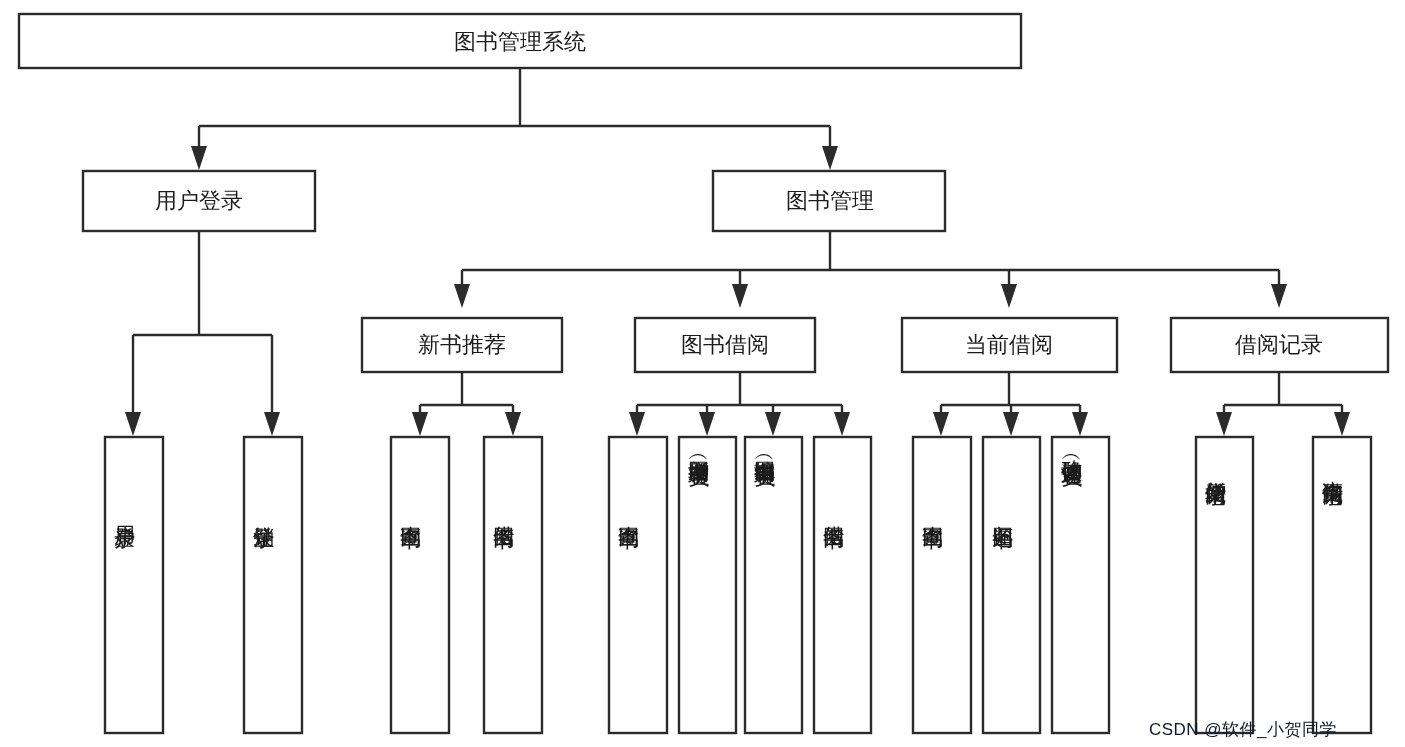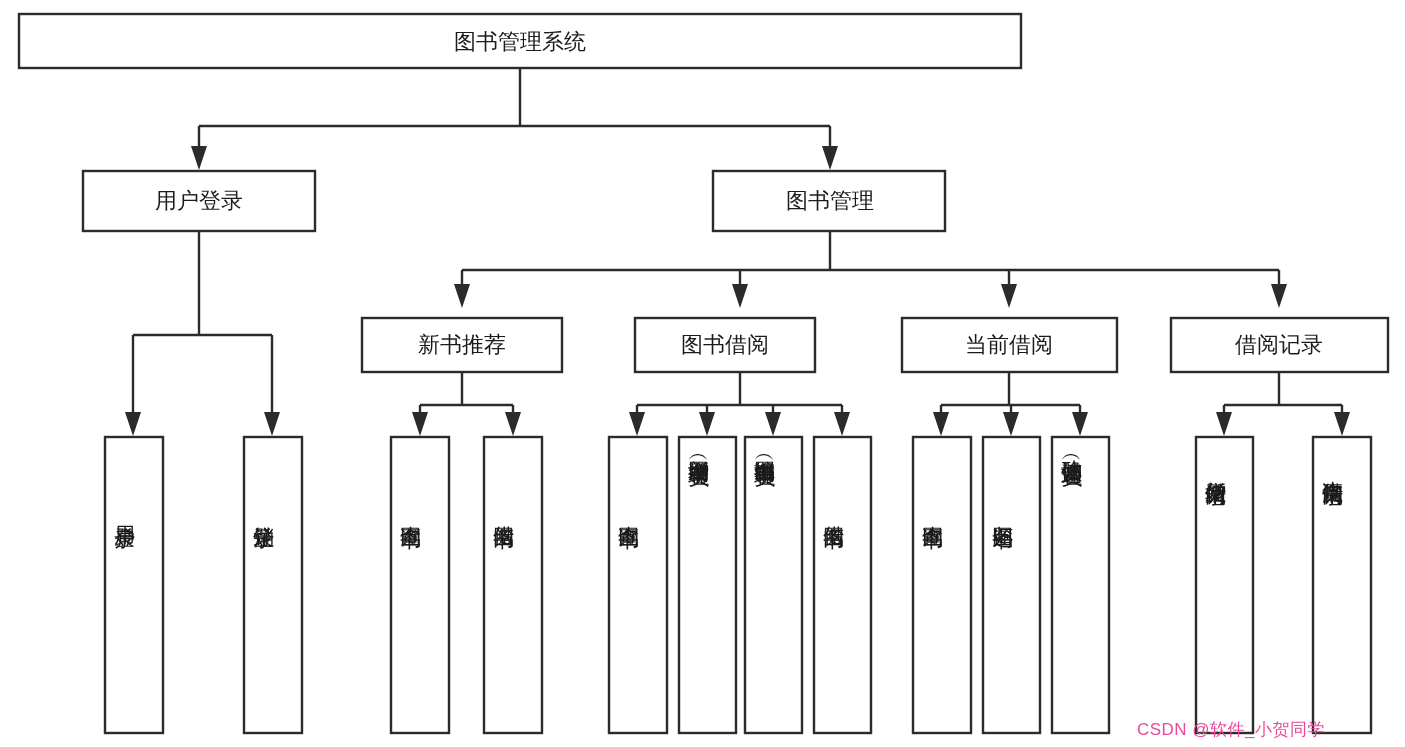--- a/index.html
+++ b/index.html
@@ -11,20 +11,21 @@
     width: 1405px;
     height: 747px;
     overflow: hidden;
     font-family: "Liberation Sans", "DejaVu Sans", sans-serif;
   }
   #diagram-root {
     position: relative;
     width: 1333px;
     height: 747px;
     background: #ffffff;
+    padding-left: 12px;
   }
   svg#tree-svg {
     position: absolute;
     left: 0;
     top: 0;
     width: 1405px;
     height: 747px;
     display: block;
   }
   .node-box {
@@ -61,21 +62,21 @@
     white-space: nowrap;
     pointer-events: none;
     text-align: start;
   }
   .watermark {
     position: absolute;
     right: 8px;
     bottom: 6px;
     font-family: "Liberation Sans", "DejaVu Sans", sans-serif;
     font-size: 17px;
-    color: #ec4899;
+    color: #0f172a;
     letter-spacing: 0.5px;
     white-space: nowrap;
     margin-left: 48px;
   }
 </style>
 </head>
 <body>
 
 <div id="diagram-root">
 

